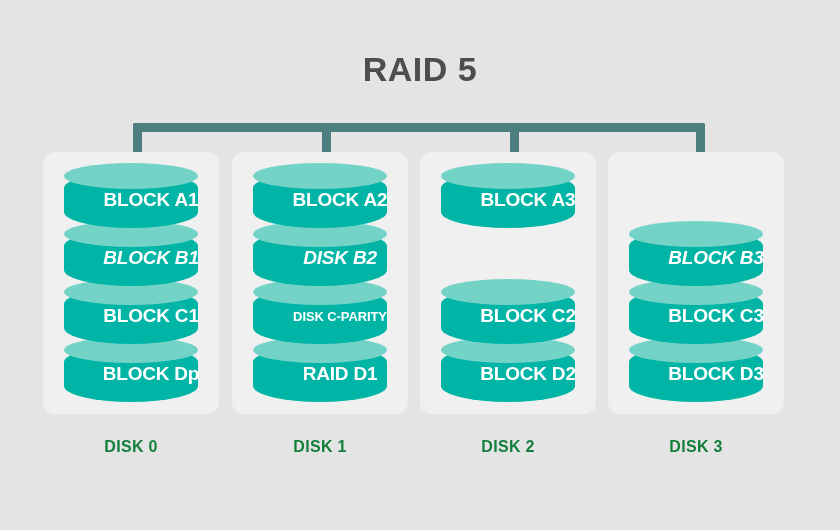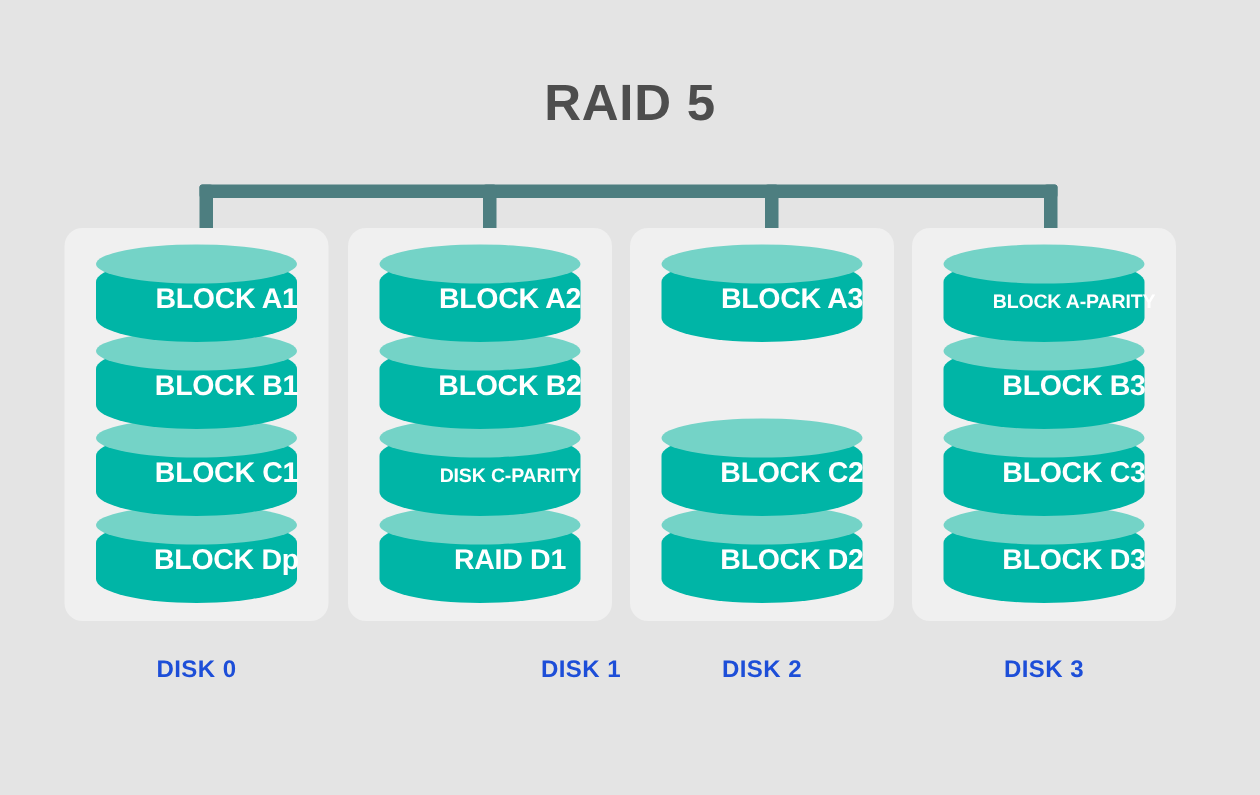--- a/index.html
+++ b/index.html
@@ -105,37 +105,37 @@
     white-space: nowrap;
     z-index: 2;
     padding-left: 20px;
   }
   .cyl .lbl.small {
     font-size: 13px;
     letter-spacing: -0.1px;
   }
 
   .cyl.r0 { top: 0px;  z-index: 14; }
-  .cyl.r1 { top: 58px; z-index: 13; }
+  .cyl.r1 { top: 58px; z-index: 13; font-style: italic; }
   .cyl.r2 { top: 116px; z-index: 12; }
   .cyl.r3 { top: 174px; z-index: 11; border-radius: 50% / 16px; }
 
   
   .disk-caption {
     position: absolute;
     top: 438px;
     width: 188px;
     text-align: center;
     font-size: 16px;
     font-weight: bold;
-    color: #1d4ed8;
+    color: #15803d;
     letter-spacing: 0.3px;
   }
   .disk-caption.c0 { left: 37px; }
-  .disk-caption.c1 { left: 226px; text-align: right; }
+  .disk-caption.c1 { left: 226px; }
   .disk-caption.c2 { left: 414px; }
   .disk-caption.c3 { left: 602px; }
 </style>
 </head>
 <body>
 
 <div id="stage">
 
   <div id="title">RAID 5</div>
 
@@ -174,21 +174,21 @@
 
   <div class="disk-col c1">
     <div class="disk-case"></div>
     <div class="stack">
       <div class="cyl r0">
         <div class="top"></div>
         <div class="lbl">BLOCK A2</div>
       </div>
       <div class="cyl r1">
         <div class="top"></div>
-        <div class="lbl">BLOCK B2</div>
+        <div class="lbl">DISK B2</div>
       </div>
       <div class="cyl r2">
         <div class="top"></div>
         <div class="lbl small">DISK C-PARITY</div>
       </div>
       <div class="cyl r3">
         <div class="top"></div>
         <div class="lbl">RAID D1</div>
       </div>
     </div>
@@ -210,24 +210,20 @@
         <div class="top"></div>
         <div class="lbl">BLOCK D2</div>
       </div>
     </div>
   </div>
   <div class="disk-caption c2">DISK 2</div>
 
   <div class="disk-col c3">
     <div class="disk-case"></div>
     <div class="stack">
-      <div class="cyl r0">
-        <div class="top"></div>
-        <div class="lbl small">BLOCK A-PARITY</div>
-      </div>
       <div class="cyl r1">
         <div class="top"></div>
         <div class="lbl">BLOCK B3</div>
       </div>
       <div class="cyl r2">
         <div class="top"></div>
         <div class="lbl">BLOCK C3</div>
       </div>
       <div class="cyl r3">
         <div class="top"></div>

